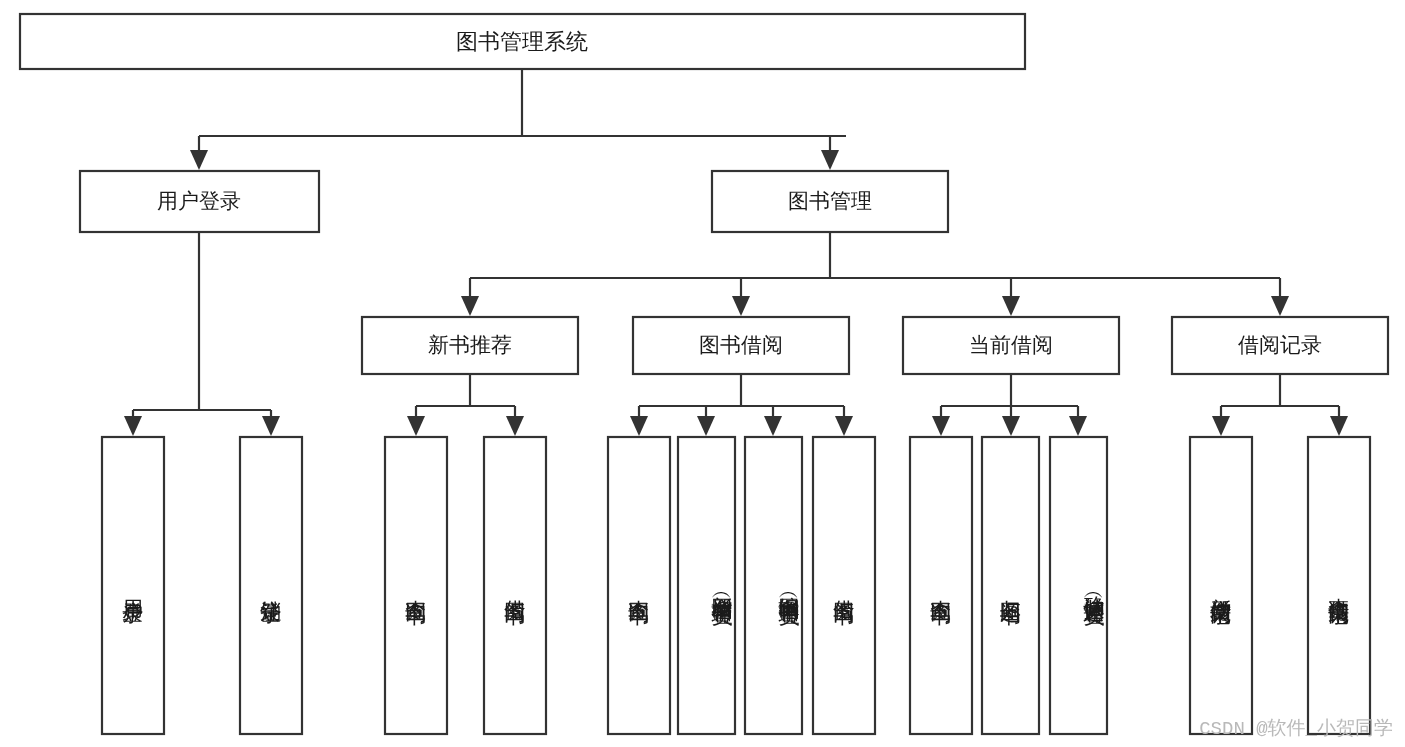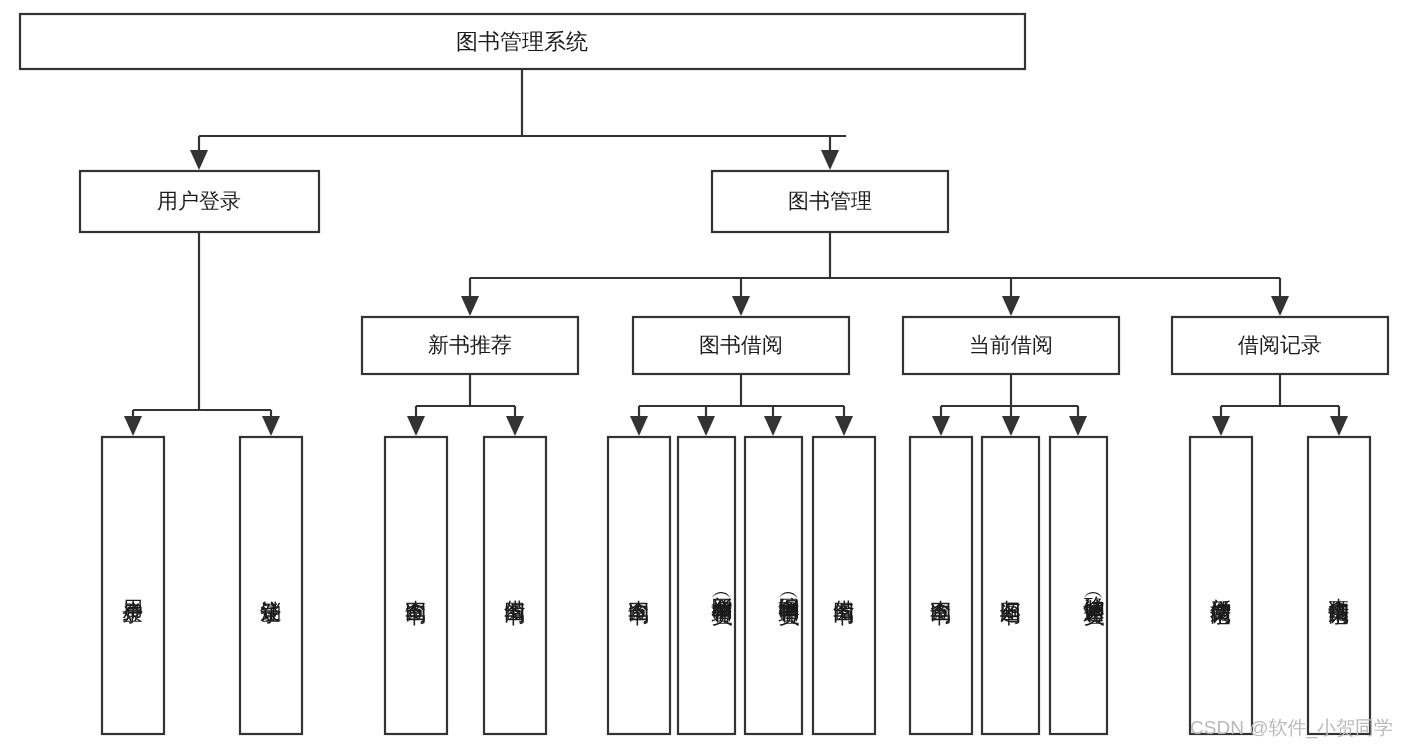--- a/index.html
+++ b/index.html
@@ -63,21 +63,21 @@
     line-height: 1.22;
     color: #1b1b1b;
     letter-spacing: 1.5px;
     white-space: nowrap;
     pointer-events: none;
   }
   .watermark {
     position: absolute;
     right: 12px;
     bottom: 6px;
-    font-family: Liberation Sans, sans-serif;
+    font-family: Liberation Mono, monospace;
     font-size: 19px;
     color: #b9b9b9;
     white-space: nowrap;
   }
 </style>
 </head>
 <body>
 
 <div id="diagram-root">
   <svg id="diagram-svg" viewBox="0 0 1405 747">

